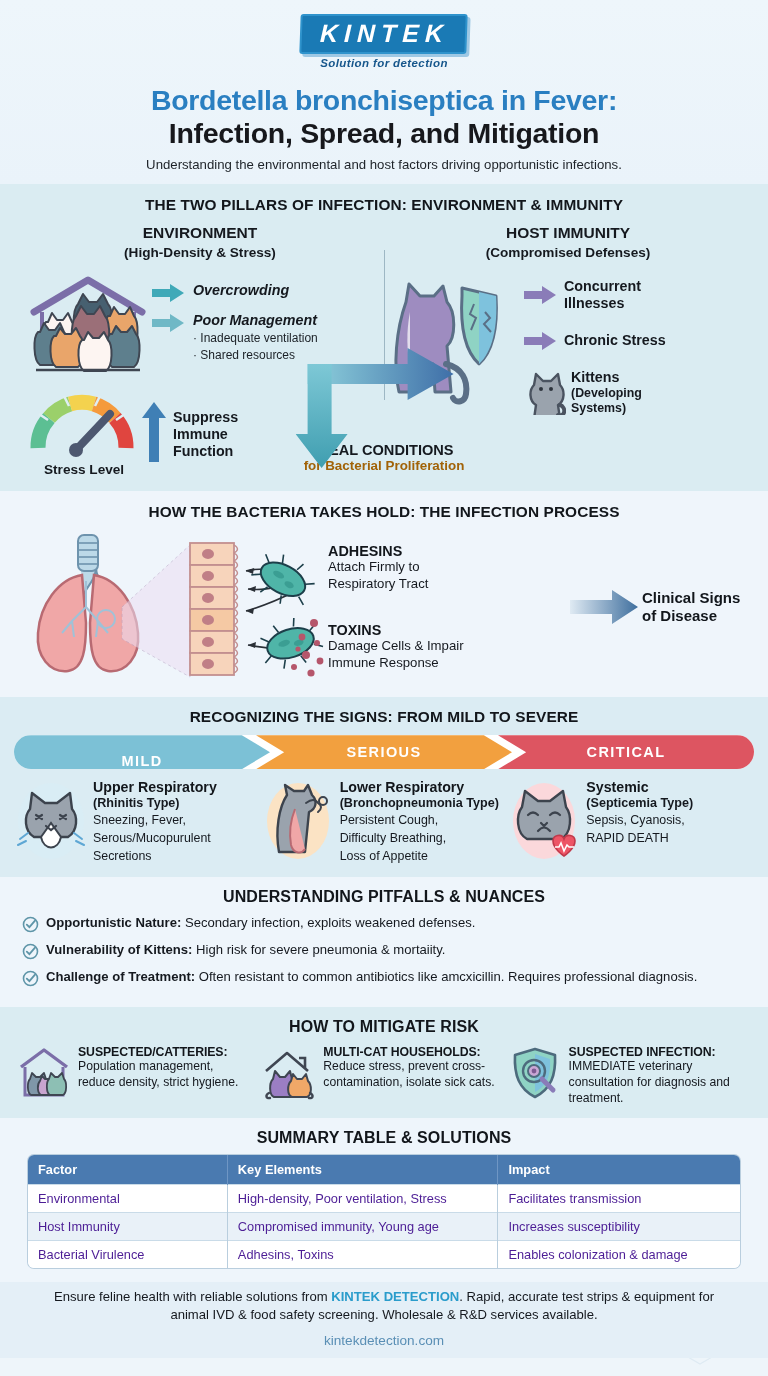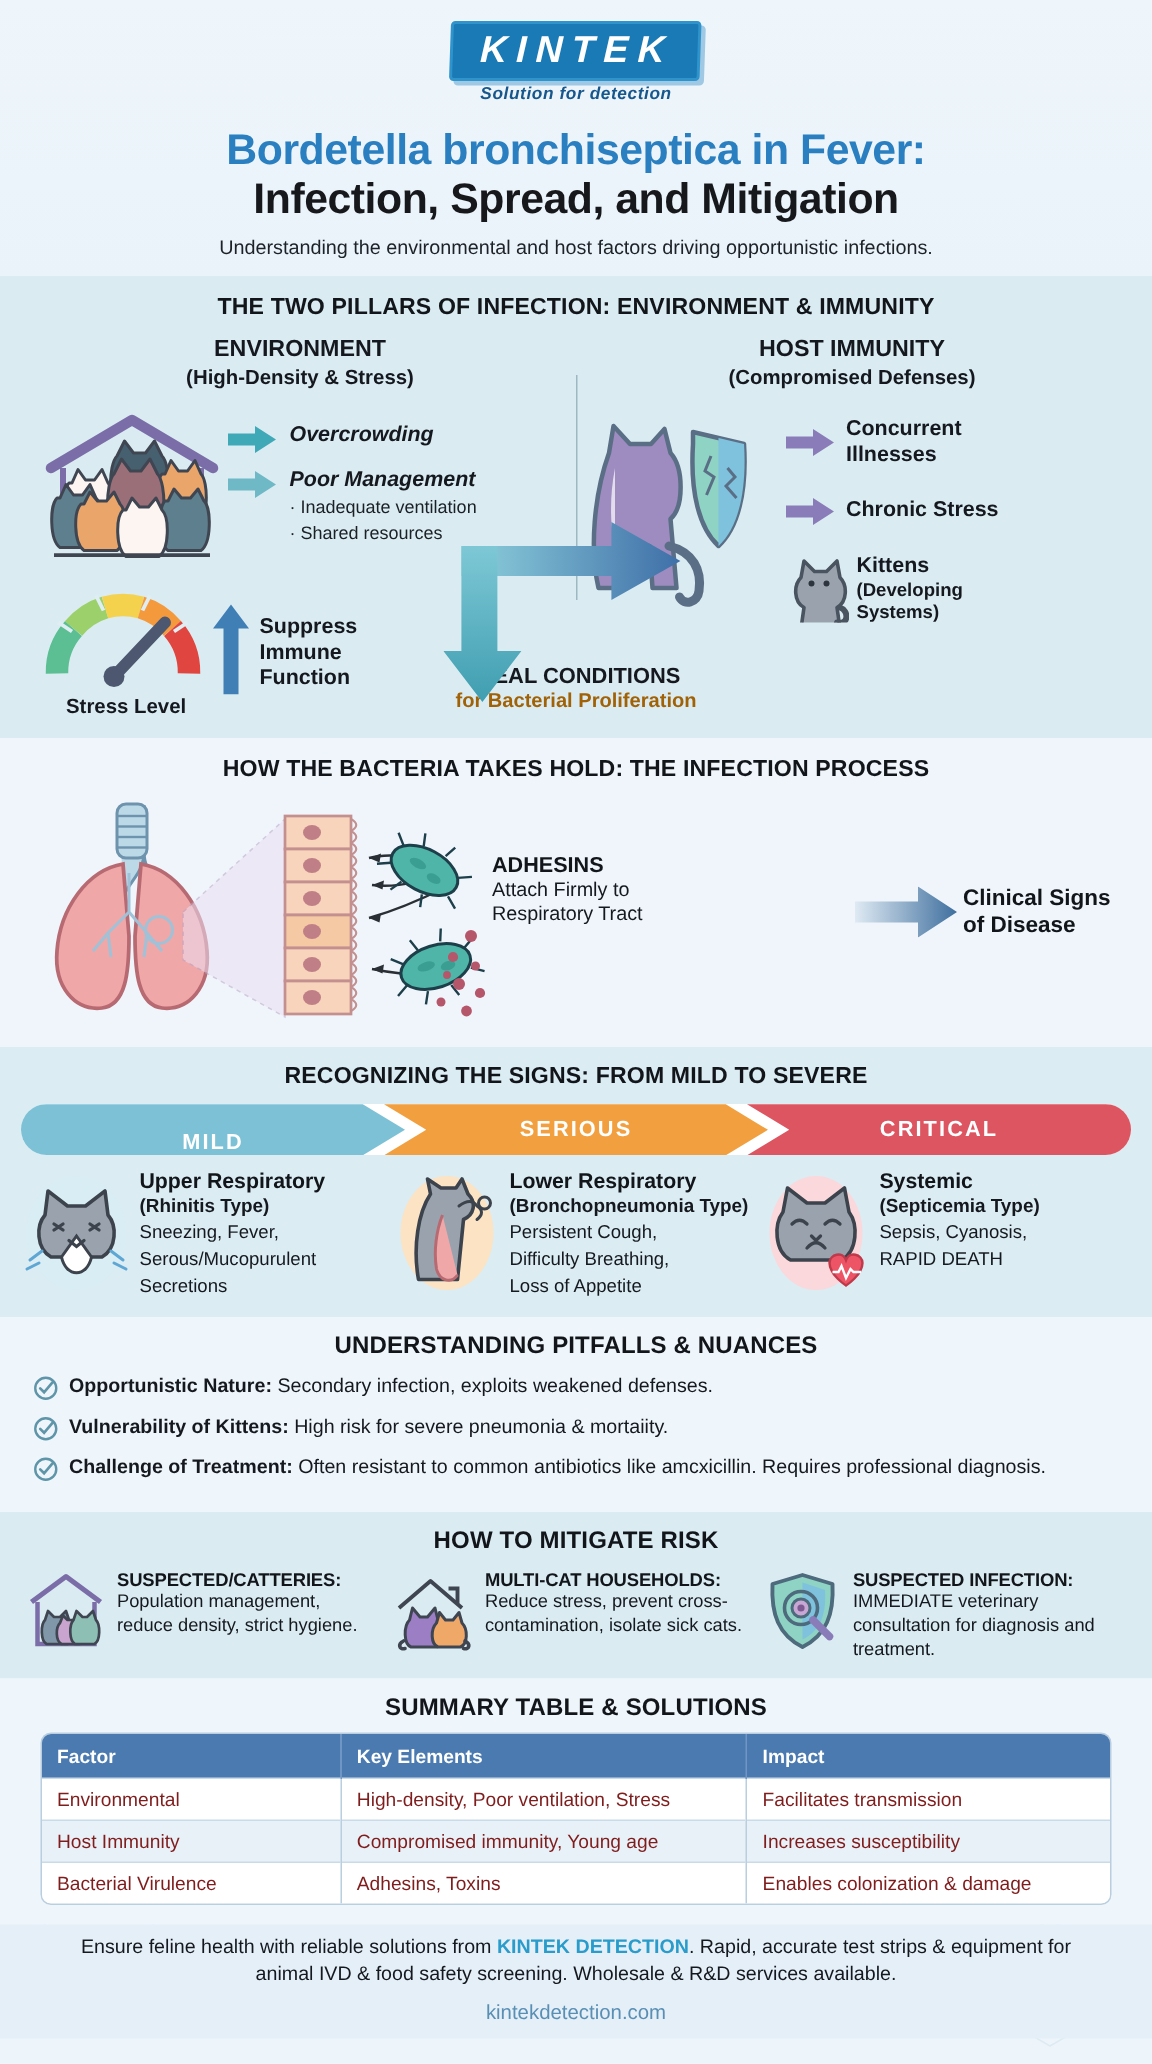--- a/index.html
+++ b/index.html
@@ -171,21 +171,21 @@
   .summary { padding: 11px 28px 14px; }
   .summary .sec-title { font-size: 16px; margin-bottom: 8px; }
   table.sum { width: 100%; border-collapse: collapse; border-radius: 6px; overflow: hidden;
               box-shadow: 0 0 0 1px #b9cede; }
   table.sum th {
     background: #4a7ab0; color: #fff; text-align: left; font-size: 12.8px;
     font-weight: bold; padding: 7px 10px; border-right: 1px solid #6f96c4;
   }
   table.sum th:last-child { border-right: none; }
   table.sum td {
-    font-size: 12.8px; color: #7f1d1d; padding: 6px 10px; font-weight: 500;
+    font-size: 12.8px; color: #4c1d95; padding: 6px 10px; font-weight: 500;
     border-right: 1px solid #b9cede; border-top: 1px solid #c9dbe8;
   }
   table.sum td:last-child { border-right: none; }
   table.sum tr.odd td { background: #ffffff; }
   table.sum tr.even td { background: #e9f1f8; }
 
   
   .footer { padding: 6px 34px 10px; text-align: center; }
   .foot-txt { font-size: 13.1px; color: #15191f; line-height: 1.35; font-weight: 500; }
   .foot-txt .brand { color: #2a9ccb; font-weight: bold; }
@@ -501,20 +501,25 @@
             <circle cx="284" cy="122" r="2.6"></circle>
         </g>
       </svg>
 
       <div style="flex:1;padding-left:4px;">
         <div style="margin-bottom:30px;">
           <div class="inf-txt-a">ADHESINS</div>
           <div class="inf-txt-b">Attach Firmly to</div>
           <div class="inf-txt-b">Respiratory Tract</div>
         </div>
+        <div>
+          <div class="inf-txt-a">TOXINS</div>
+          <div class="inf-txt-b">Damage Cells &amp; Impair</div>
+          <div class="inf-txt-b">Immune Response</div>
+        </div>
       </div>
 
       <svg width="68" height="34" viewBox="0 0 68 34" style="flex:none;margin-right:4px;">
         <defs>
             <linearGradient id="gradOut" x1="0" y1="0" x2="1" y2="0">
           <stop offset="0%" stop-color="#dfeaf3"></stop>
               <stop offset="100%" stop-color="#3f6f9e"></stop>
         </linearGradient>
           </defs>
         <path d="M0 10 h42 V0 l26 17 -26 17 V24 H0 z" fill="url(#gradOut)"></path>

